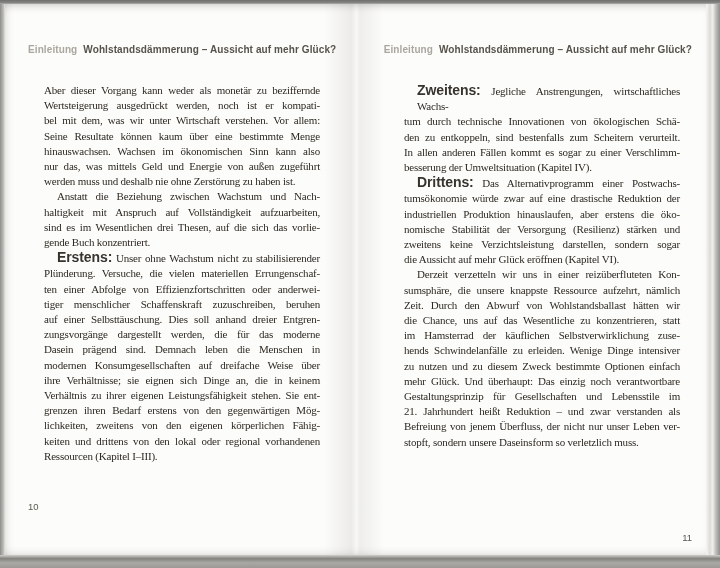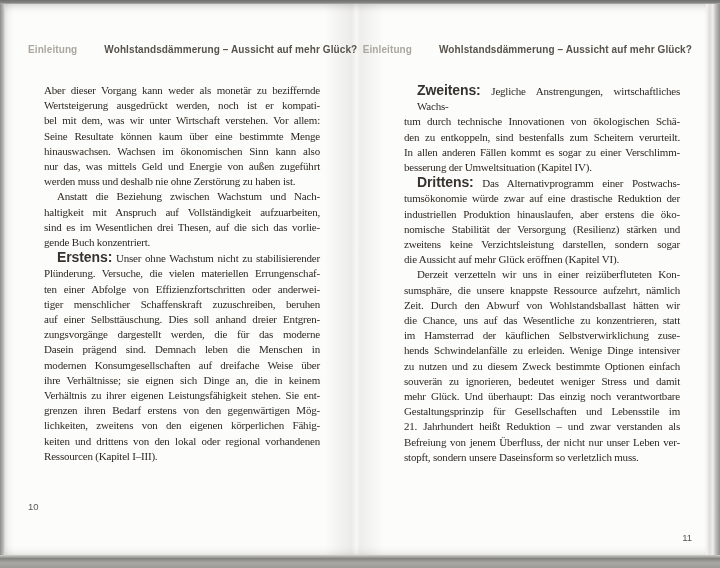--- a/index.html
+++ b/index.html
@@ -25,21 +25,21 @@
                               inset 0 -8px 10px -8px rgba(40,38,34,.18); }
   .gutter       { position:absolute; left:324px; top:4px; width:60px; height:551px; z-index:2;
                   background:linear-gradient(90deg, rgba(60,55,48,0) 0%, rgba(60,55,48,.085) 46%,
                               rgba(60,55,48,.025) 54%, rgba(60,55,48,.075) 60%, rgba(60,55,48,0) 100%); }
   
   .pagehead { position:absolute; top:44px; z-index:3; font-size:10px; font-weight:bold;
               letter-spacing:.1px; white-space:nowrap; }
   .ph-left  { left:28px; }
   .ph-right { right:28px; text-align:right; }
   .pagehead .section { color:#aba79f; margin-right:6px; }
-  .pagehead .title   { color:#57534c;margin-left:21px; }
+  .pagehead .title   { color:#57534c; }
   
   .textblock { position:absolute; top:83px; width:276px; z-index:3;
                font-family:"Liberation Serif", serif;
                font-size:11px; line-height:15.2px; letter-spacing:-0.2px;
                color:#2e2923; }
   .tb-left  { left:44px; }
   .tb-right { left:404px; }
   .line { text-align:justify; text-align-last:justify; }
   .line.last   { text-align-last:left; }
   .line.indent { padding-left:13px; }
@@ -118,21 +118,20 @@
       <div class="line last">die Aussicht auf mehr Glück eröffnen (Kapitel VI).</div>
     </div>
     <div class="para">
       <div class="line indent">Derzeit verzetteln wir uns in einer reizüberfluteten Kon-</div>
       <div class="line">sumsphäre, die unsere knappste Ressource aufzehrt, nämlich</div>
       <div class="line">Zeit. Durch den Abwurf von Wohlstandsballast hätten wir</div>
       <div class="line">die Chance, uns auf das Wesentliche zu konzentrieren, statt</div>
       <div class="line">im Hamsterrad der käuflichen Selbstverwirklichung zuse-</div>
       <div class="line">hends Schwindelanfälle zu erleiden. Wenige Dinge intensiver</div>
       <div class="line">zu nutzen und zu diesem Zweck bestimmte Optionen einfach</div>
-      <div class="line">souverän zu ignorieren, bedeutet weniger Stress und damit</div>
       <div class="line">mehr Glück. Und überhaupt: Das einzig noch verantwortbare</div>
       <div class="line">Gestaltungsprinzip für Gesellschaften und Lebensstile im</div>
       <div class="line">21. Jahrhundert heißt Reduktion – und zwar verstanden als</div>
       <div class="line">Befreiung von jenem Überfluss, der nicht nur unser Leben ver-</div>
       <div class="line last">stopft, sondern unsere Daseinsform so verletzlich muss.</div>
     </div>
   </div>
 <div class="pagenum pn-right">11</div>
 
 </body></html>

